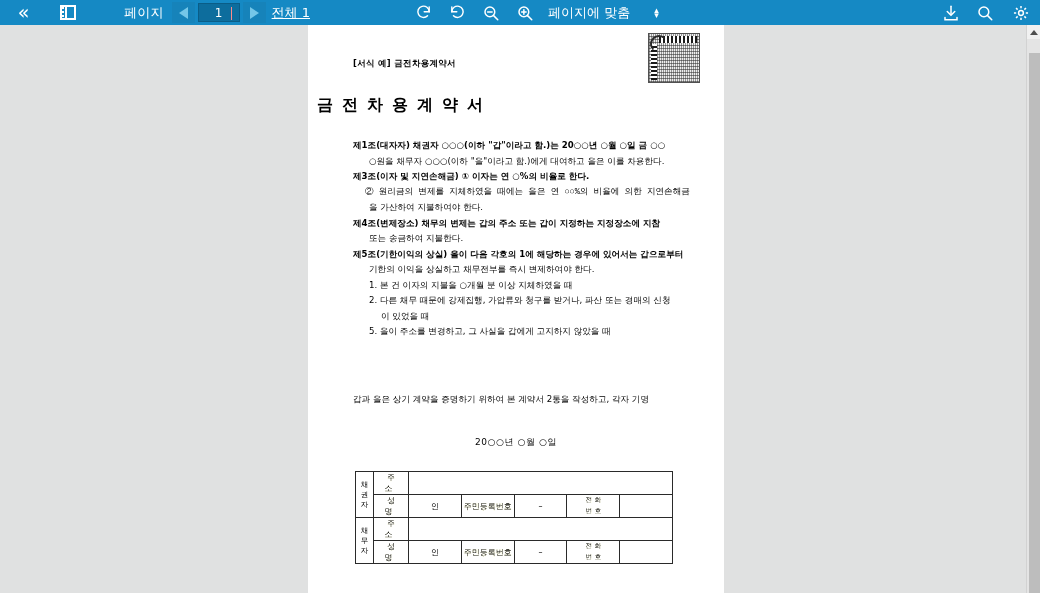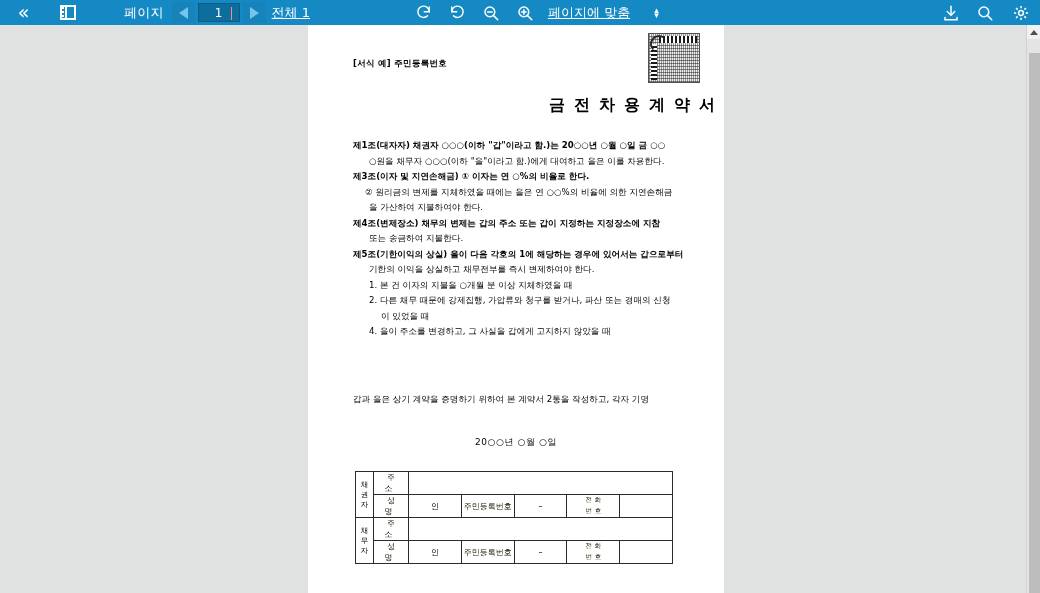--- a/index.html
+++ b/index.html
@@ -131,21 +131,20 @@
   .zoom-select {
     display: flex;
     align-items: center;
     margin-left: 6px;
     cursor: pointer;
   }
   .zoom-select .zs-label {
     font-size: 13px;
     color: #fff;
     white-space: nowrap;
-    text-decoration: underline;
   }
   .zoom-select .zs-arrows {
     margin-left: 24px;
     display: flex;
     flex-direction: column;
     align-items: center;
     line-height: 5px;
     font-size: 9px;
     color: #ffffff;
   }
@@ -219,42 +218,41 @@
     border: 2px solid #3a3a3a;
     border-radius: 50%;
     border-right-color: transparent;
     border-bottom-color: transparent;
   }
 
   .doc-title {
     position: absolute;
     left: 0; right: 0;
     top: 70px;
-    text-align: right;
+    text-align: left;
     font-size: 16px;
     font-weight: bold;
     letter-spacing: 9px;
     text-indent: 9px;
-    padding-left: 24px;
   }
 
   .body-block {
     position: absolute;
     left: 45px;
     top: 113px;
     width: 330px;
     font-size: 8.6px;
     line-height: 15.5px;
   }
   .body-block p {
     margin: 0;
     white-space: nowrap;
   }
   .b-art { font-weight: bold; }
-  .ind1 { padding-left: 12px; }
+  .ind1 { padding-left: 12px; font-family: Liberation Mono, monospace; }
   .ind2 { padding-left: 16px; }
   .ind3 { padding-left: 28px; }
 
   .closing {
     position: absolute;
     left: 45px;
     top: 366px;
     width: 330px;
     font-size: 8.6px;
     line-height: 16px;
@@ -436,21 +434,21 @@
         <path d="M12 2.6v3M12 18.4v3M2.6 12h3M18.4 12h3M5.4 5.4l2.1 2.1M16.5 16.5l2.1 2.1M18.6 5.4l-2.1 2.1M7.5 16.5l-2.1 2.1"></path>
       </svg>
     </div>
 
   </div>
 
   <div class="doc-area">
     <div class="page">
       <div class="page-inner scan">
 
-        <div class="doc-tag">[서식 예] 주민등록번호</div>
+        <div class="doc-tag">[서식 예] 금전차용계약서</div>
 
         <div class="stamp">
           <span class="bar"></span>
           <span class="vbar"></span>
           <span class="curl"></span>
         </div>
 
         <div class="doc-title">금전차용계약서</div>
 
         <div class="body-block">
@@ -459,21 +457,21 @@
           <p class="b-art">제3조(이자 및 지연손해금) ① 이자는 연 ○%의 비율로 한다.</p>
           <p class="ind1">② 원리금의 변제를 지체하였을 때에는 을은 연  ○○%의 비율에 의한 지연손해금</p>
           <p class="ind2">을 가산하여 지불하여야 한다.</p>
           <p class="b-art">제4조(변제장소) 채무의 변제는 갑의 주소 또는 갑이 지정하는 지정장소에 지참</p>
           <p class="ind2">또는 송금하여 지불한다.</p>
           <p class="b-art">제5조(기한이익의 상실)  을이 다음 각호의 1에 해당하는 경우에 있어서는 갑으로부터</p>
           <p class="ind2">기한의 이익을 상실하고 채무전부를 즉시 변제하여야 한다.</p>
           <p class="ind2">1. 본 건 이자의 지불을 ○개월 분 이상 지체하였을 때</p>
           <p class="ind2">2. 다른 채무 때문에 강제집행, 가압류와 청구를 받거나, 파산 또는 경매의 신청</p>
           <p class="ind3">이 있었을 때</p>
-          <p class="ind2">4. 을이 주소를 변경하고, 그 사실을 갑에게 고지하지 않았을 때</p>
+          <p class="ind2">5. 을이 주소를 변경하고, 그 사실을 갑에게 고지하지 않았을 때</p>
         </div>
 
         <div class="closing">
           <p>갑과 을은 상기 계약을 증명하기 위하여 본 계약서 2통을 작성하고, 각자 기명</p>
         </div>
 
         <div class="date-line">20○○년 ○월 ○일</div>
 
         <table class="sig-table">
           <tbody>

